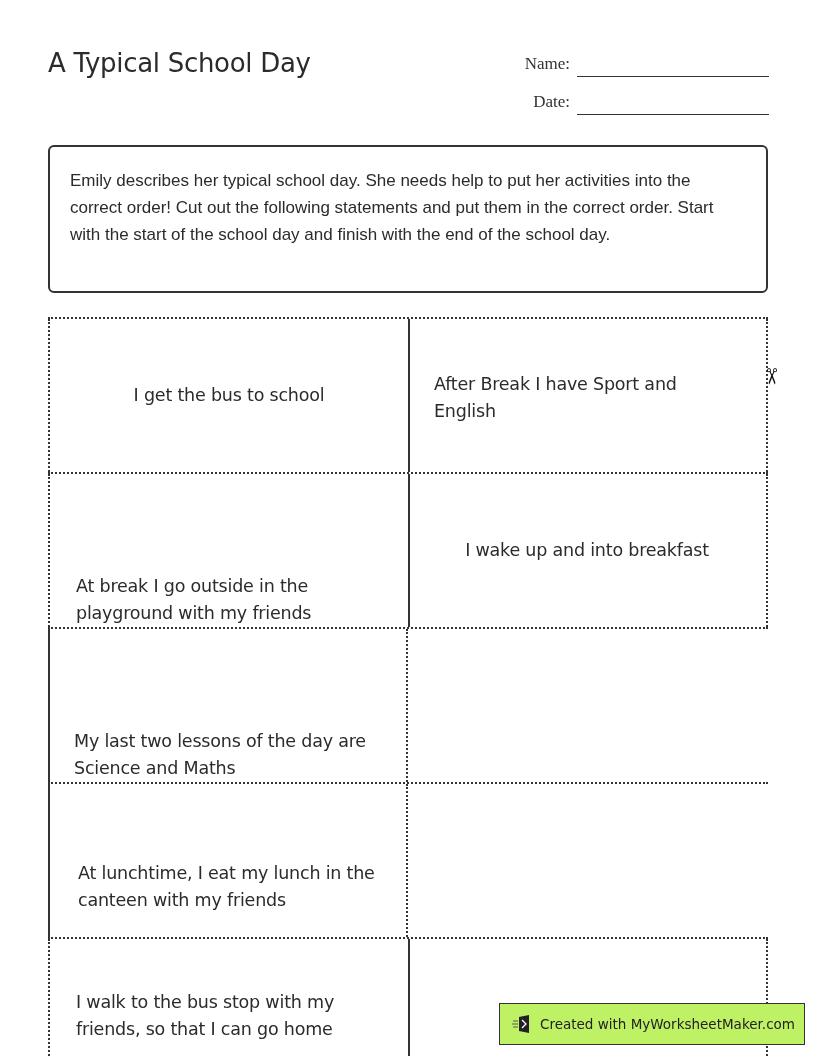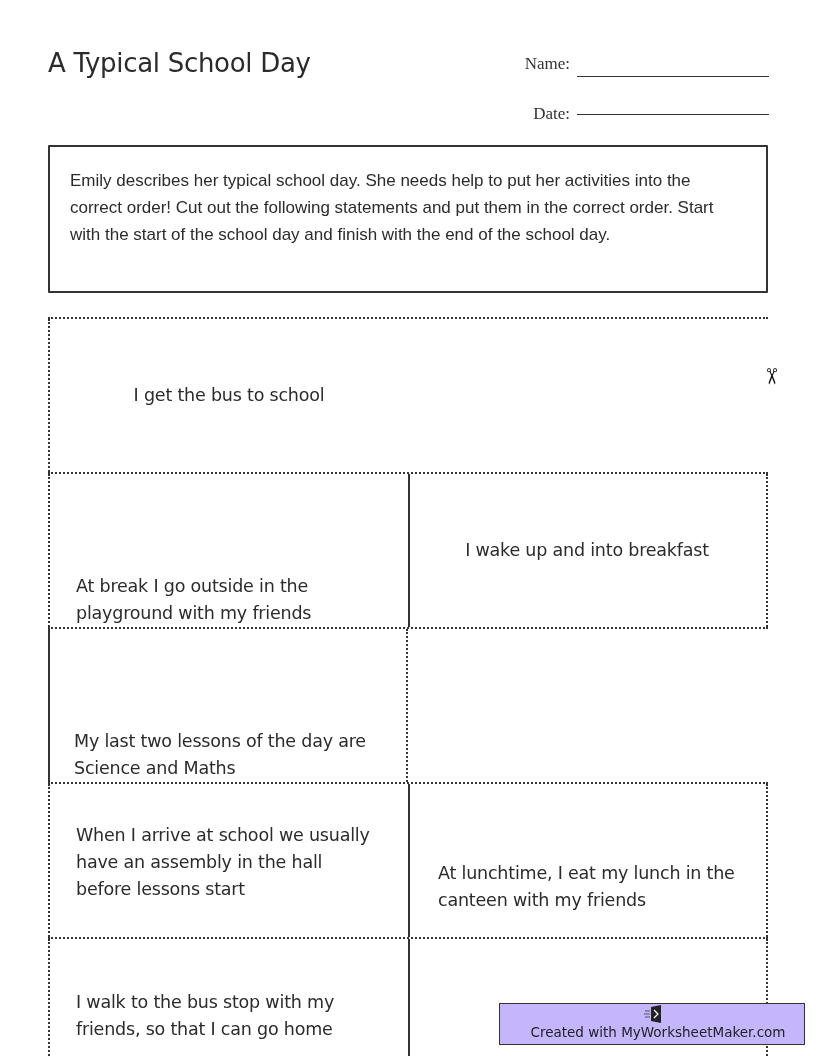--- a/index.html
+++ b/index.html
@@ -12,21 +12,21 @@
       font-size: 26px; font-weight: normal; color: #2b2b2b; letter-spacing: -0.3px;
       font-family: "DejaVu Sans", sans-serif;
     }
     .field {
       position: absolute; font-family: "Liberation Serif", serif; font-size: 17px; color: #333;
     }
     .field-label { position: absolute; text-align: right; width: 80px; }
     .field-line { position: absolute; height: 0; border-bottom: 1.5px solid #333; width: 192px; }
     .instructions {
       position: absolute; left: 48px; top: 145px; width: 720px; height: 148px;
-      box-sizing: border-box; border: 2px solid #333; border-radius: 1px;
+      box-sizing: border-box; border: 2px solid #333; border-radius: 6px;
       padding: 20px 20px 0 20px;
       font-size: 17px; line-height: 27px; color: #2b2b2b;
       font-family: "Liberation Sans", sans-serif;
     }
     .grid {
       position: absolute; left: 48px; top: 317px; width: 720px;
     }
     .row {
       position: relative; height: 153px; display: flex;
       border-top: 2px dotted #333;
@@ -38,68 +38,68 @@
     }
     .cell.center { justify-content: center; text-align: center; }
     .cell.left { border-left: 2px dotted #333; }
     .cell.right { border-left: 2px solid #333; padding-left: 24px; border-right: 2px dotted #333; }
     .scissors {
       position: absolute; left: 762px; top: 364px; font-size: 22px; color: #111;
       transform: rotate(90deg); font-family: "DejaVu Sans", sans-serif;
     }
     .badge {
       position: absolute; left: 499px; top: 1003px; width: 306px; height: 42px;
-      box-sizing: border-box; border: 1.5px solid #333; background: #c4b5fd;
+      box-sizing: border-box; border: 1.5px solid #333; background: #bef264;
       display: flex; align-items: center; padding-left: 12px;
-      font-family: "DejaVu Sans", sans-serif; font-size: 13.5px; color: #222; flex-direction: column;
+      font-family: "DejaVu Sans", sans-serif; font-size: 13.5px; color: #222;
     }
     .badge-icon { width: 20px; height: 20px; margin-right: 8px; display: inline-block; }
   </style>
 </head>
 <body>
 
 <div class="title">A Typical School Day</div>
 
 <div class="field" style="left:490px; top:54px;">
   <span class="field-label" style="left:0; top:0;">Name:</span>
 </div>
 <div class="field-line" style="left:577px; top:76px;"></div>
 
 <div class="field" style="left:490px; top:92px;">
-  <span class="field-label" style="left:0; top:12px;">Date:</span>
+  <span class="field-label" style="left:0; top:0;">Date:</span>
 </div>
 <div class="field-line" style="left:577px; top:114px;"></div>
 
 <div class="instructions">
   <span>Emily describes her typical school day. She needs help to put her activities into the correct order! Cut out the following statements and put them in the correct order. Start with the start of the school day and finish with the end of the school day.</span>
 </div>
 
 <div class="grid">
   <div class="row">
     <div class="cell left center">
         <span>I get the bus to school</span>
+      </div>
+    <div class="cell right" style="align-items:flex-start; padding-top:52px;">
+        <span>After Break I have Sport and English</span>
       </div>
   </div>
   <div class="row">
     <div class="cell left" style="align-items:flex-end; padding-top:50px;">
         <span>At break I go outside in the playground with my friends</span>
       </div>
     <div class="cell right center">
         <span>I wake up and into breakfast</span>
       </div>
   </div>
   <div class="row">
     <div class="cell right" style="align-items:flex-end; padding-top:50px;">
         <span>My last two lessons of the day are Science and Maths</span>
       </div>
   </div>
   <div class="row">
-    <div class="cell left" style="align-items:flex-start; padding-top:38px;">
-        <span>When I arrive at school we usually have an assembly in the hall before lessons start</span>
-      </div>
     <div class="cell right" style="align-items:center; padding-top:52px;padding-left:28px;">
         <span>At lunchtime, I eat my lunch in the canteen with my friends</span>
       </div>
   </div>
   <div class="row" style="height:140px;">
     <div class="cell left" style="align-items:flex-start; padding-top:50px;">
         <span>I walk to the bus stop with my friends, so that I can go home</span>
       </div>
     <div class="cell right">
         <span></span>

